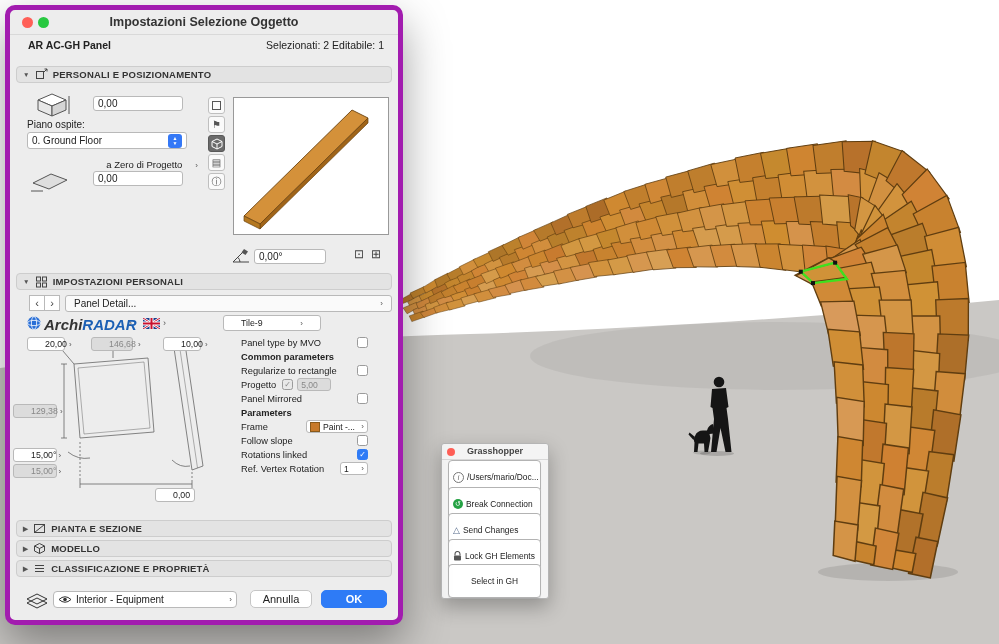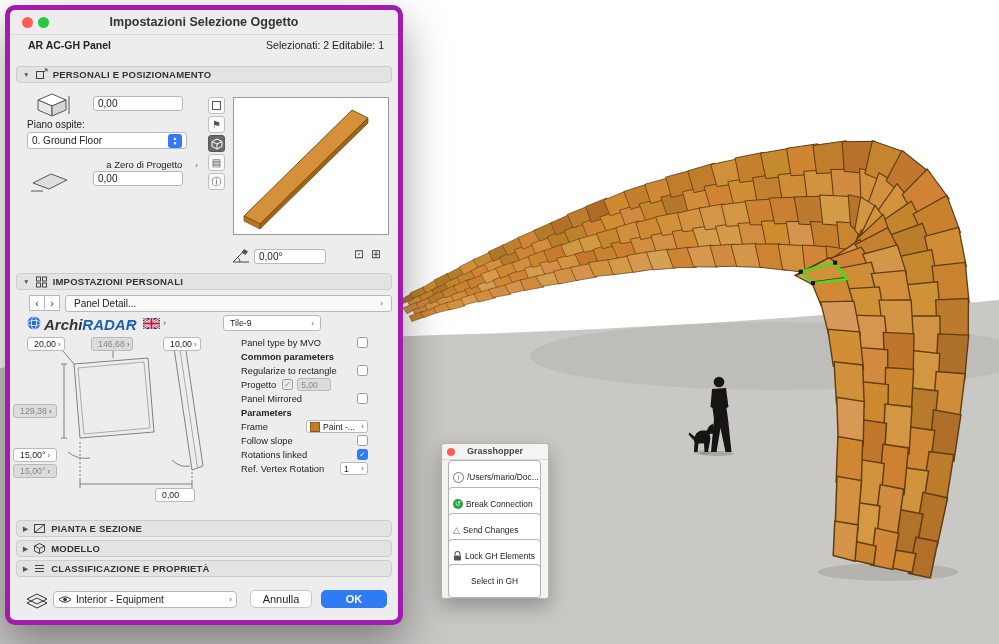--- a/index.html
+++ b/index.html
@@ -33,21 +33,21 @@
        font-size:10.5px;color:#222;}
   .hdr .l{font-weight:bold;}
   .secbar{position:absolute;left:6px;right:6px;height:17px;background:#e3e3e3;border:1px solid #cdcdcd;
           border-radius:4px;display:flex;align-items:center;gap:5px;padding:0 6px;box-sizing:border-box;
           font-size:9.5px;font-weight:bold;color:#333;letter-spacing:.2px;}
   .tri{font-size:6.5px;color:#555;}
   .label{position:absolute;font-size:10px;color:#222;}
   .field{position:absolute;height:15px;background:#fff;border:1px solid #b9b9b9;border-radius:3px;
          display:flex;align-items:center;padding:0 4px;font-size:10px;color:#222;box-sizing:border-box;}
   .dfield{position:absolute;height:14px;background:#fff;border:1px solid #b9b9b9;border-radius:3px;
-          display:flex;align-items:center;padding:0 6px;font-size:8.8px;color:#222;box-sizing:border-box;}
+          display:flex;align-items:center;padding:0 17px;font-size:8.8px;color:#222;box-sizing:border-box;}
   .dfield.dis,.mini-dd.dis{background:#dcdcdc;color:#888;}
   .chev{margin-left:auto;font-size:8px;color:#555;padding-left:2px;}
   .stepper{margin-left:auto;width:14px;height:14px;background:#3478f6;border-radius:3px;color:#fff;
            display:flex;flex-direction:column;align-items:center;justify-content:center;font-size:5px;line-height:5px;}
   .tbtn{position:absolute;left:198px;width:17px;height:17px;background:#fafafa;border:1px solid #bfbfbf;
         border-radius:3px;display:flex;align-items:center;justify-content:center;font-size:10px;color:#555;
         box-sizing:border-box;}
   .tbtn.sel{background:#6a6a6a;border-color:#585858;color:#fff;}
   .pvbox{position:absolute;left:223px;top:87px;width:154px;height:136px;background:#fff;border:1px solid #999;}
   .navbtn{position:absolute;top:285px;width:16px;height:16px;background:#fff;border:1px solid #b9b9b9;

